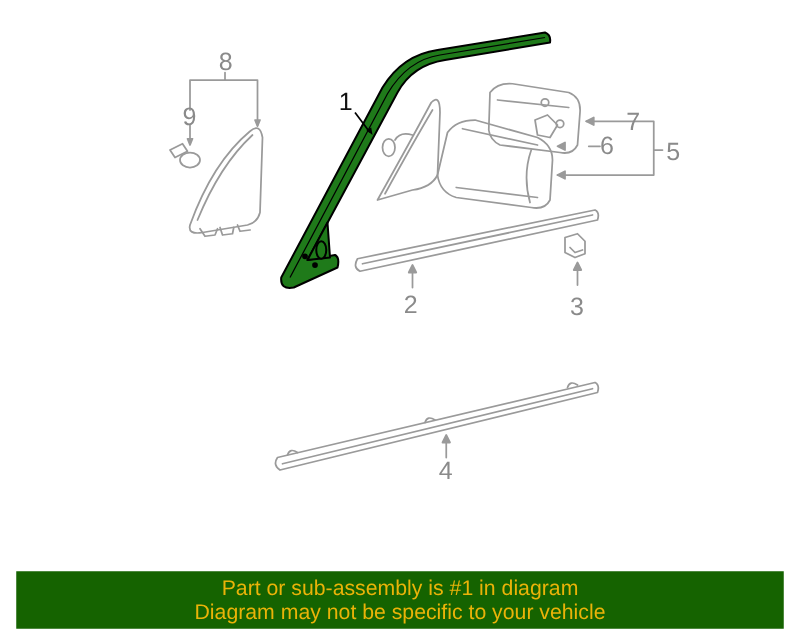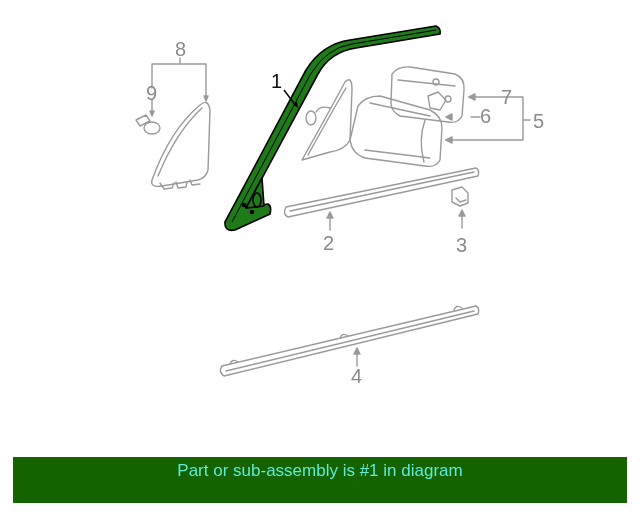--- a/index.html
+++ b/index.html
@@ -1,20 +1,20 @@
 <!DOCTYPE html>
 <html><head>
 <meta charset="utf-8">
 <style>
   html,body{margin:0;padding:0;background:#fff;}
   body{width:640px;height:512px;position:relative;overflow:hidden;font-family:"Liberation Sans",sans-serif;}
   #diagram{position:absolute;left:0;top:0;width:640px;height:450px;}
   .callout{font-family:"Liberation Sans",sans-serif;font-size:20px;fill:#8a8a8a;}
   .callout-dark{font-family:"Liberation Sans",sans-serif;font-size:20px;fill:#111;}
-  #banner{position:absolute;left:13px;top:457px;width:614px;height:46px;background:#156300;color:#5eead4;text-align:center;font-size:17px;line-height:19px;padding-top:4px;box-sizing:border-box;}
+  #banner{position:absolute;left:13px;top:457px;width:614px;height:46px;background:#156300;color:#eab308;text-align:center;font-size:17px;line-height:19px;padding-top:4px;box-sizing:border-box;}
   #banner div{white-space:nowrap;}
 </style>
 </head>
 <body>
 
 <svg id="diagram" viewBox="0 0 640 450" xmlns="http://www.w3.org/2000/svg">
   <g fill="none" stroke="#9a9a9a" stroke-width="1.4" stroke-linejoin="round" stroke-linecap="round">
 
     <g>
       <path d="M152,180 Q170,130 200,105 Q208,98 210,110 L208,170 Q206,178 198,180 L162,186 Q150,188 152,180 Z"></path>
@@ -97,13 +97,14 @@
   <text class="callout" x="351" y="383">4</text>
   <text class="callout" x="533" y="128">5</text>
   <text class="callout" x="480" y="123">6</text>
   <text class="callout" x="501" y="104">7</text>
   <text class="callout" x="175" y="56">8</text>
   <text class="callout" x="146" y="100">9</text>
 </svg>
 
 <div id="banner">
   <div>Part or sub-assembly is #1 in diagram</div>
+  <div>Diagram may not be specific to your vehicle</div>
 </div>
 
 </body></html>

